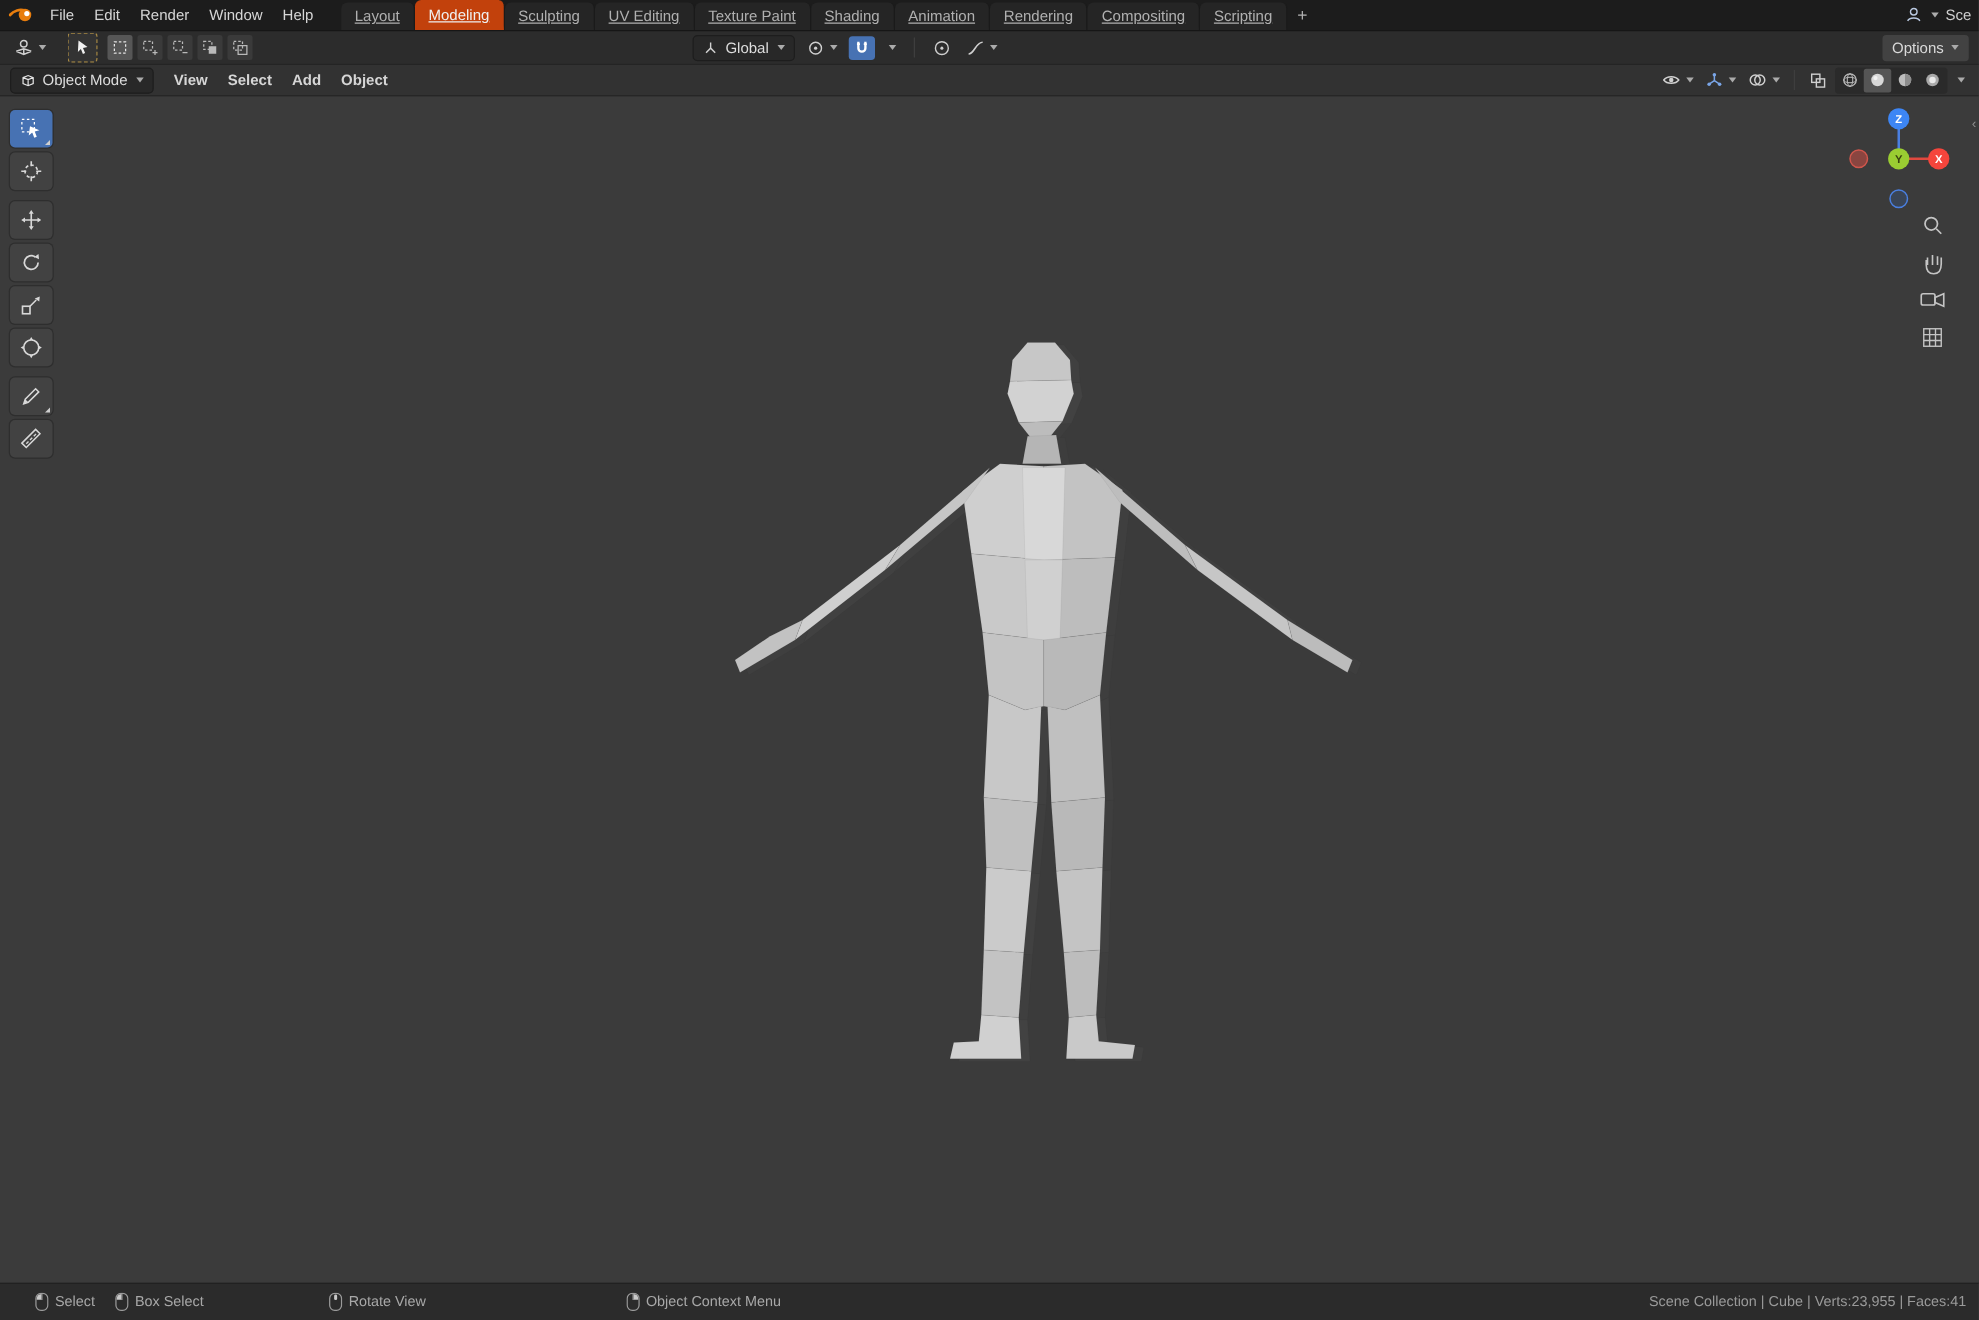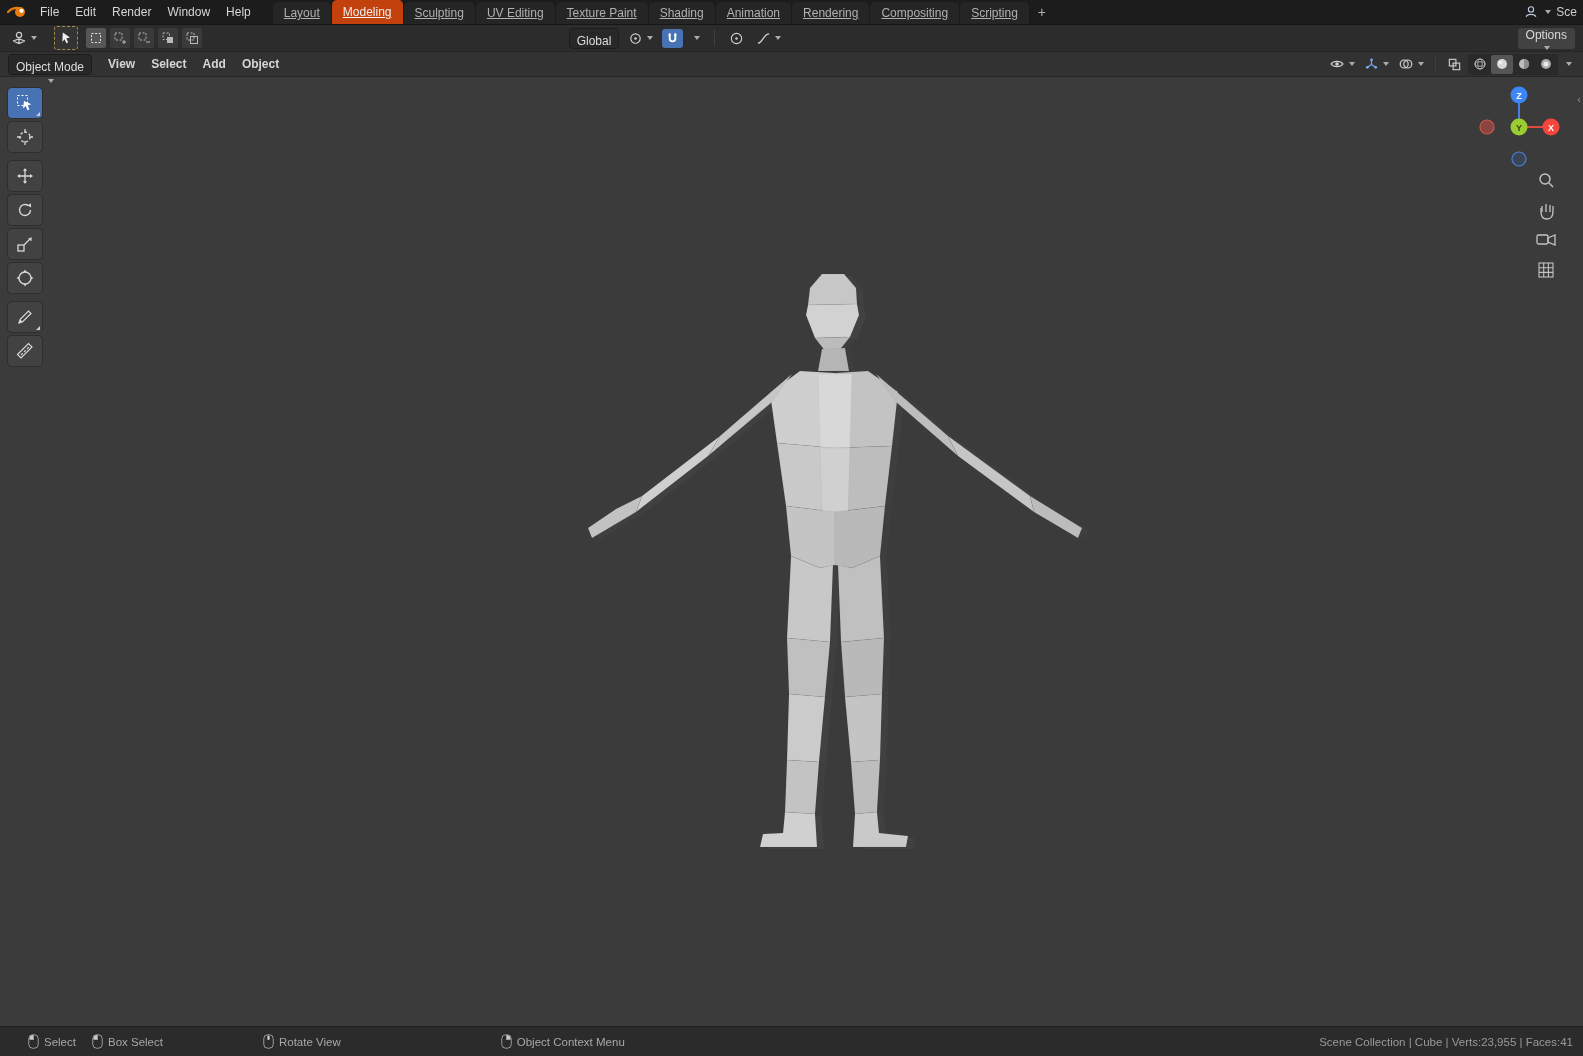--- a/index.html
+++ b/index.html
@@ -55,25 +55,25 @@
     display:flex; align-items:center; justify-content:center; margin:0 8px 0 14px; background:#333;
   }
   .mode-btn {
     width:20px; height:20px; background:#3a3a3a; border:none; border-radius:2px;
     display:flex; align-items:center; justify-content:center; padding:0;
   }
   .mode-btn.lit { background:#565656; }
   .center-cluster { margin-left:auto; margin-right:auto; display:flex; align-items:center; gap:6px; }
   .dropdown-field {
     background:#282828; border:1px solid #1d1d1d; border-radius:4px; height:21px;
-    display:flex; align-items:center; gap:5px; padding:0 7px; color:#dddddd; cursor:default;flex-direction:column;
+    display:flex; align-items:center; gap:5px; padding:0 7px; color:#dddddd; cursor:default;
   }
   .options-btn {
     background:#424242; border:none; border-radius:3px; color:#d9d9d9; font:inherit;
-    height:21px; padding:0 8px; display:flex; align-items:center; gap:4px; margin-left:auto;flex-direction:column;
+    height:21px; padding:0 8px; display:flex; align-items:center; gap:4px; margin-left:auto;
   }
   .vsep { width:1px; height:16px; background:#3e3e3e; margin:0 5px; }
 
   
   .vheader {
     height:25px; background:#323232; border-bottom:1px solid #262626;
     display:flex; align-items:center; padding:0 8px; flex:0 0 auto; position:relative; z-index:4;
   }
   .vheader .menus { margin-left:8px;font-weight:bold; }
   .vh-right { margin-left:auto; display:flex; align-items:center; gap:3px; }

